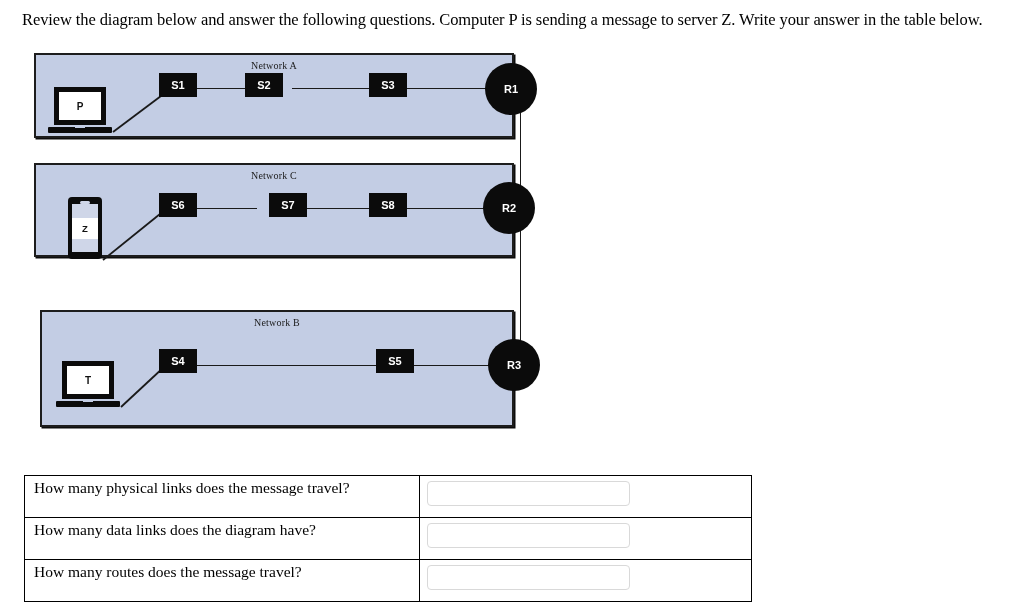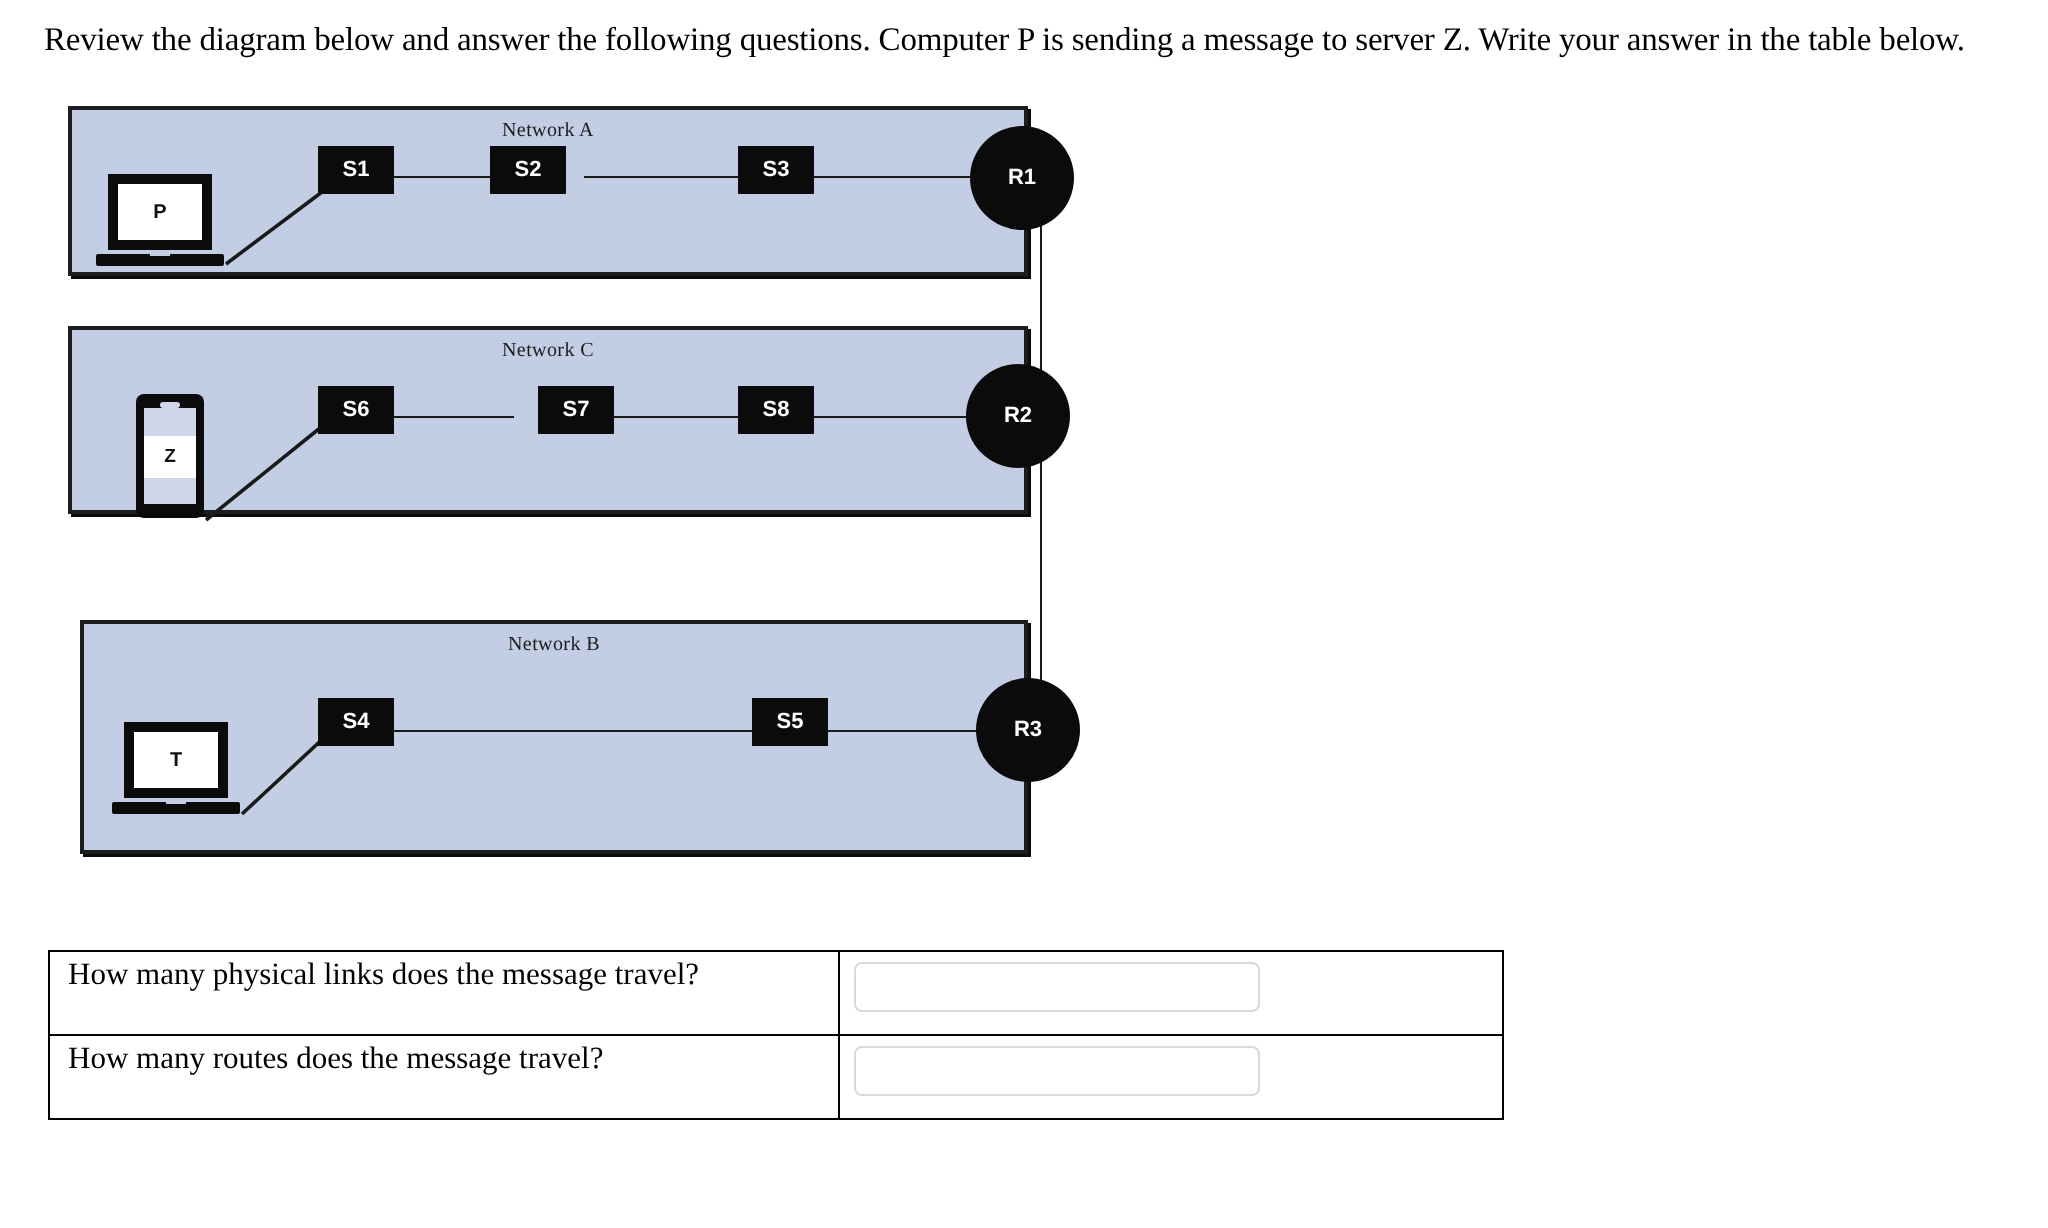--- a/index.html
+++ b/index.html
@@ -347,20 +347,26 @@
   <div class="router" style="left:488px; top:294px;">
       <span>R3</span>
     </div>
 
 </div>
 
 <table id="answer-table">
   <tbody>
     <tr>
       <td class="q-cell">How many physical links does the message travel?</td>
+      <td class="a-cell">
+        <div class="answer-box"></div>
+      </td>
+    </tr>
+    <tr>
+      <td class="q-cell">How many data links does the diagram have?</td>
       <td class="a-cell">
         <div class="answer-box"></div>
       </td>
     </tr>
     <tr>
       <td class="q-cell">How many routes does the message travel?</td>
       <td class="a-cell">
         <div class="answer-box"></div>
       </td>
     </tr>

